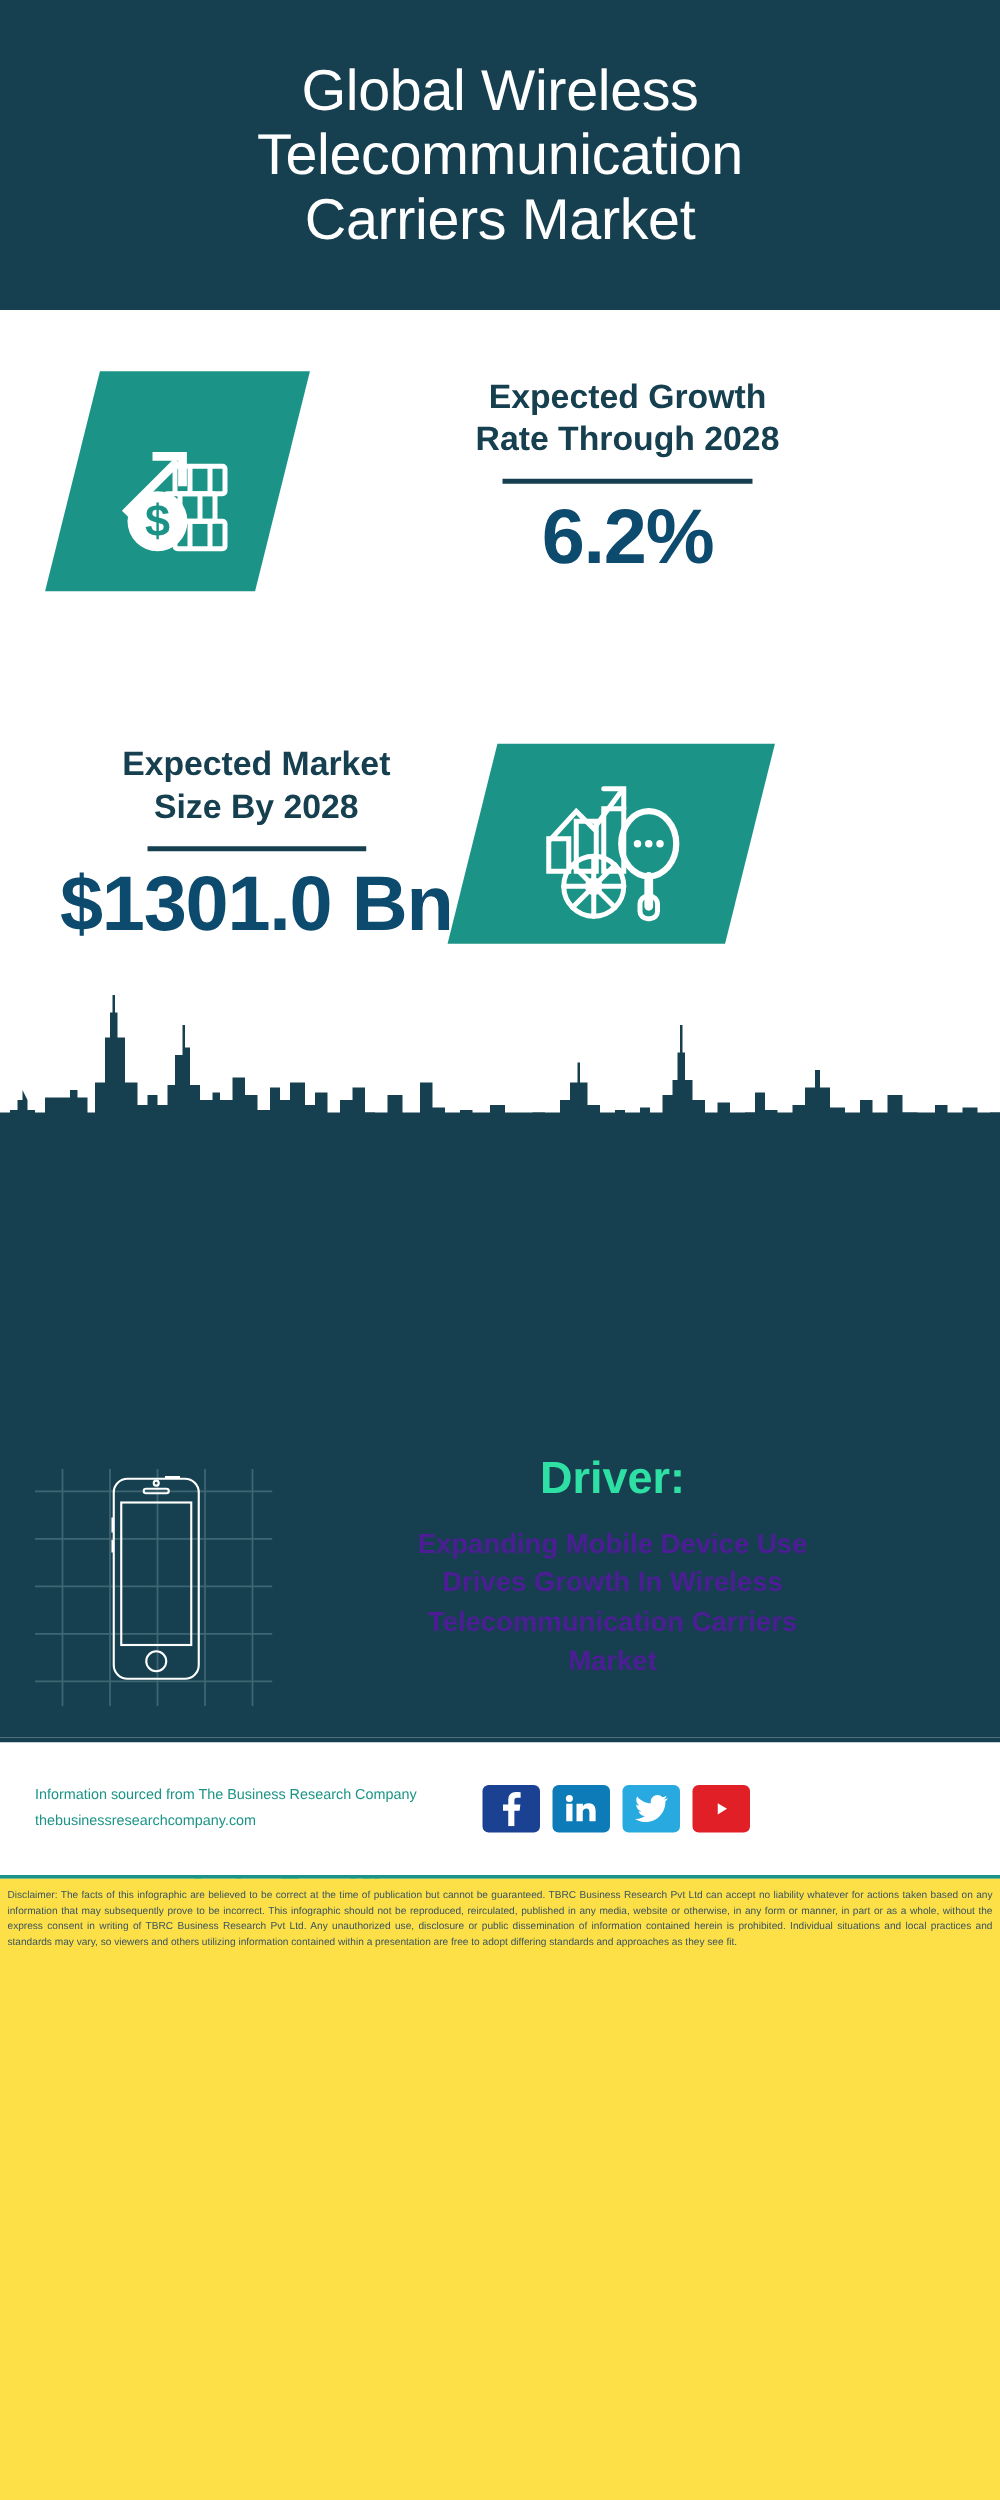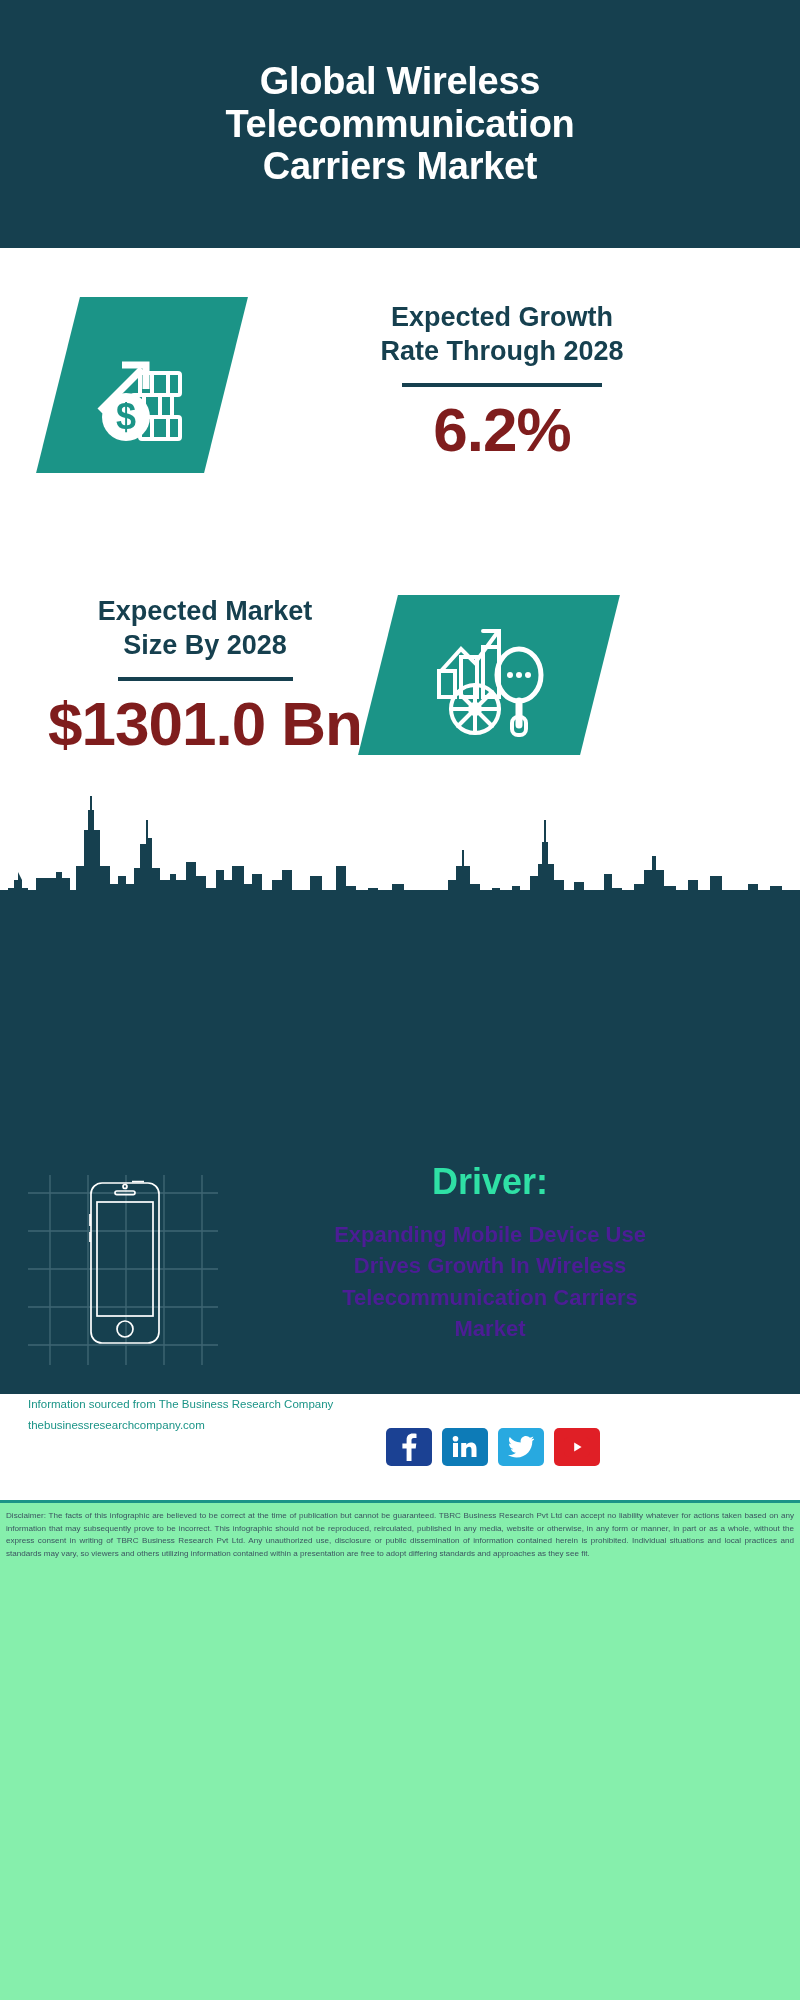--- a/index.html
+++ b/index.html
@@ -12,21 +12,21 @@
   }
   .page { width:800px; height:2000px; position:relative; }
 
   
   .header {
     position:absolute; left:0; top:0; width:800px; height:248px;
     background:#16404f;
     display:flex; align-items:center; justify-content:center;
   }
   .header-title {
-    color:#ffffff; font-weight:bold; font-size:38px; line-height:1.12;
+    color:#ffffff; font-weight:normal; font-size:46px; line-height:1.12;
     text-align:center; letter-spacing:-0.3px; width:620px;
     white-space:pre-line;
   }
 
   
   .white-zone {
     position:absolute; left:0; top:248px; width:800px; height:712px;
     background:#ffffff;
   }
 
@@ -50,21 +50,21 @@
   }
   .stat-label {
     color:#16404f; font-weight:bold; font-size:27px; line-height:1.26;
     white-space:pre-line;
   }
   .rule-dark {
     width:200px; height:4px; background:#16404f;
     margin:15px auto 10px auto;
   }
   .stat-value {
-    color:#7f1d1d; font-weight:bold; font-size:62px; line-height:1.05;
+    color:#0c4a6e; font-weight:bold; font-size:62px; line-height:1.05;
     letter-spacing:-1px;
   }
 
   
   .stat2-icon { left:378px; top:595px; width:222px; height:160px; }
   .stat2-text {
     position:absolute; left:30px; top:570px; width:350px; text-align:center;margin-top:24px;
   }
   .stat2-text .rule-dark { width:175px; }
 
@@ -118,21 +118,21 @@
   }
 
   
   .footer-sep {
     position:absolute; left:0; top:1390px; width:800px; height:4px;
     background:#16404f;
   }
   .footer {
     position:absolute; left:0; top:1394px; width:800px; height:106px;
     background:#ffffff;
-    display:flex; 
+    display:flex; align-items:center;
   }
   .footer-text {
     margin-left:28px; width:348px;
     color:#1b9487; font-size:11.5px; line-height:1.85;
   }
   .footer-text .line2 { display:block; }
   .socials { display:flex; gap:10px; align-items:center; margin-left:10px; }
   .soc {
     width:46px; height:38px; border-radius:5px;
     display:flex; align-items:center; justify-content:center;
@@ -143,21 +143,21 @@
   .soc-li { background:#0d7bb7; }
   .soc-tw { background:#28a9e0; }
   .soc-yt { background:#e01f26; }
 
   .disclaimer-sep {
     position:absolute; left:0; top:1500px; width:800px; height:3px;
     background:#1b9487;
   }
   .disclaimer {
     position:absolute; left:0; top:1503px; width:800px; height:497px;
-    background:#86efac; padding:7px 6px 0 6px;
+    background:#fde047; padding:7px 6px 0 6px;
     color:#3b5560; font-size:8.1px; line-height:1.55;
     text-align:justify;
   }
 </style>
 </head>
 <body>
 
 <div class="page">
 
   <div class="header">

